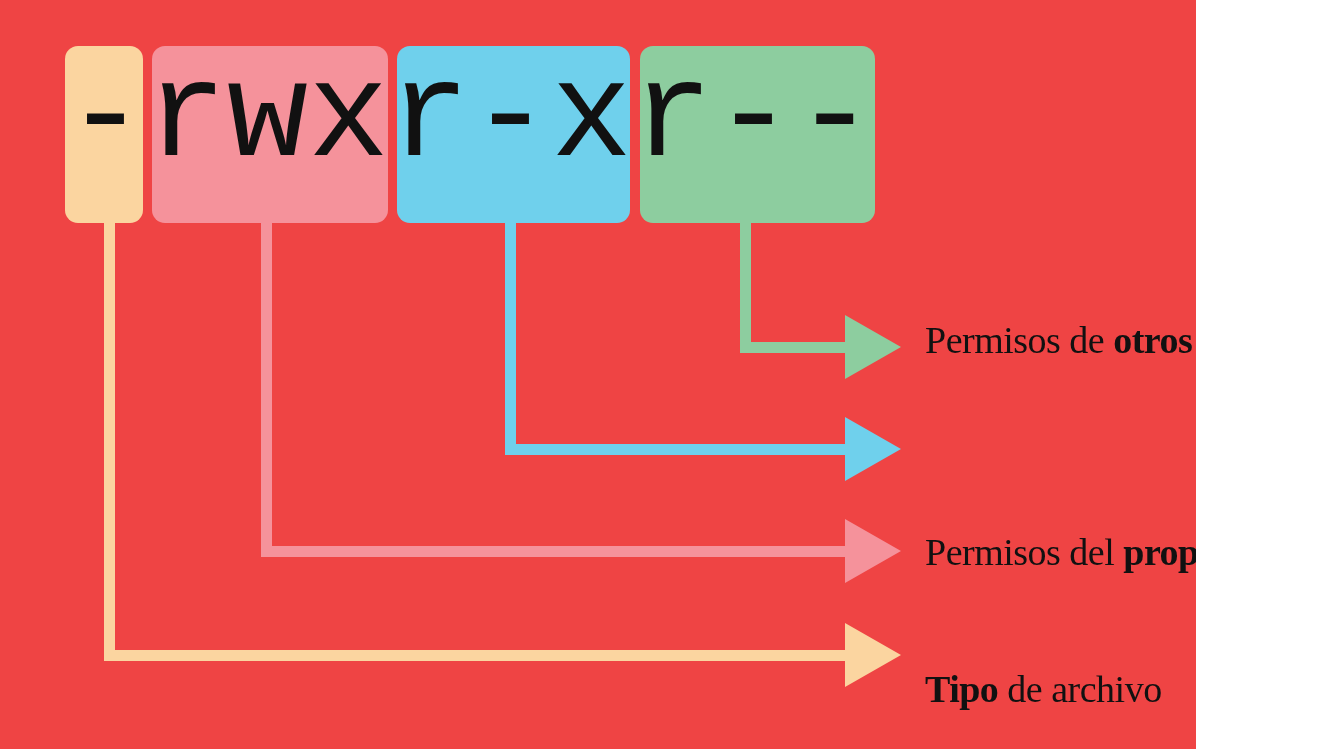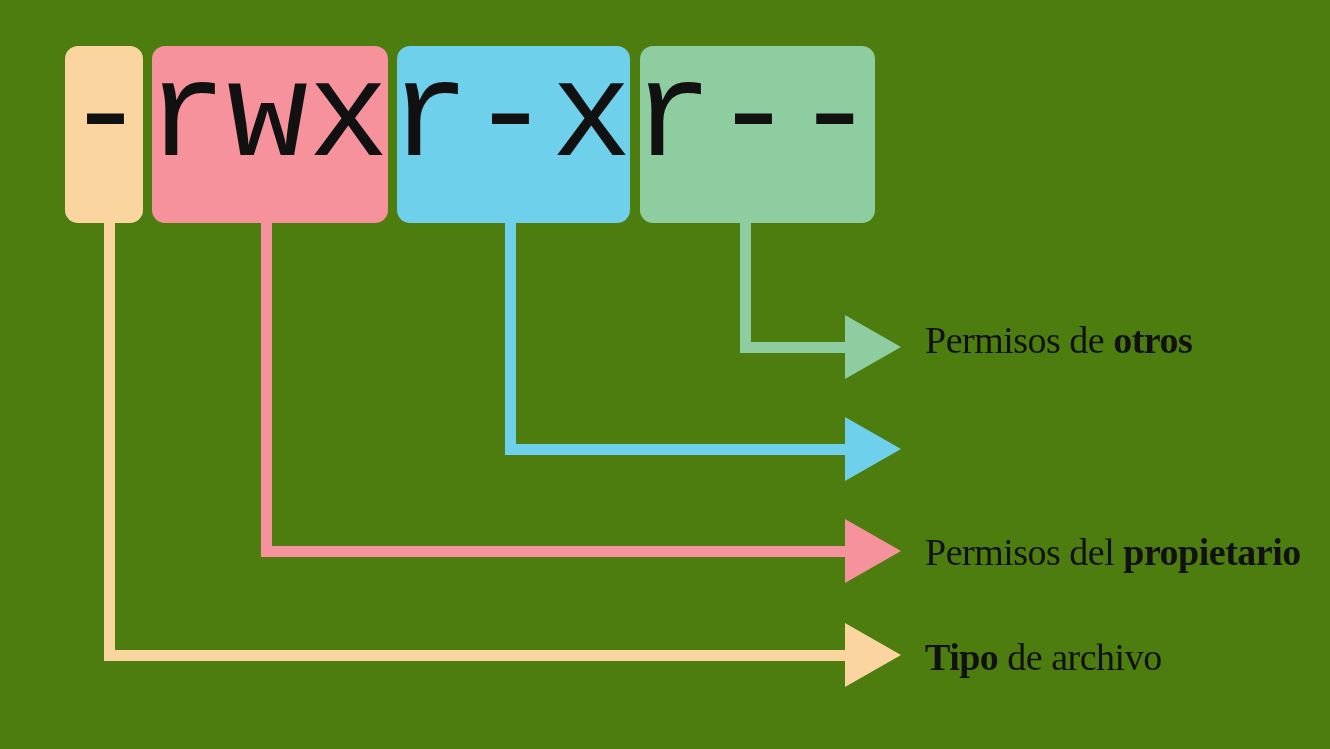--- a/index.html
+++ b/index.html
@@ -3,23 +3,23 @@
 <meta charset="utf-8">
 <style>
   html, body {
     margin: 0;
     padding: 0;
     background: #ffffff;
     font-family: "Liberation Sans", sans-serif;
   }
   .canvas {
     position: relative;
-    width: 1330px;
+    width: 1196px;
     height: 749px;
-    background: #4d7c0f;
+    background: #ef4444;
     overflow: hidden;
   }
   
   .block {
     position: absolute;
     top: 46px;
     height: 177px;
     border-radius: 13px;
   }
   .block-tipo        { left: 65px;  width: 78px;  }
@@ -83,21 +83,21 @@
     line-height: 44px;
     letter-spacing: -0.5px;
     color: #111111;
     white-space: pre;
     font-family: Liberation Serif, serif;
   }
   .label b { font-weight: 700; }
   .label-otros       { top: 318px; }
   .label-grupo       { top: 428px; }
   .label-propietario { top: 530px; }
-  .label-tipo        { top: 635px; }
+  .label-tipo        { top: 667px; }
 </style>
 </head>
 <body>
 
 <div class="canvas">
 
   <div class="block block-tipo" style="background: rgb(251, 213, 160);"></div>
   <div class="block block-propietario" style="background: rgb(245, 146, 155);"></div>
   <div class="block block-grupo" style="background: rgb(111, 208, 236);"></div>
   <div class="block block-otros" style="background: rgb(141, 205, 159);"></div>

